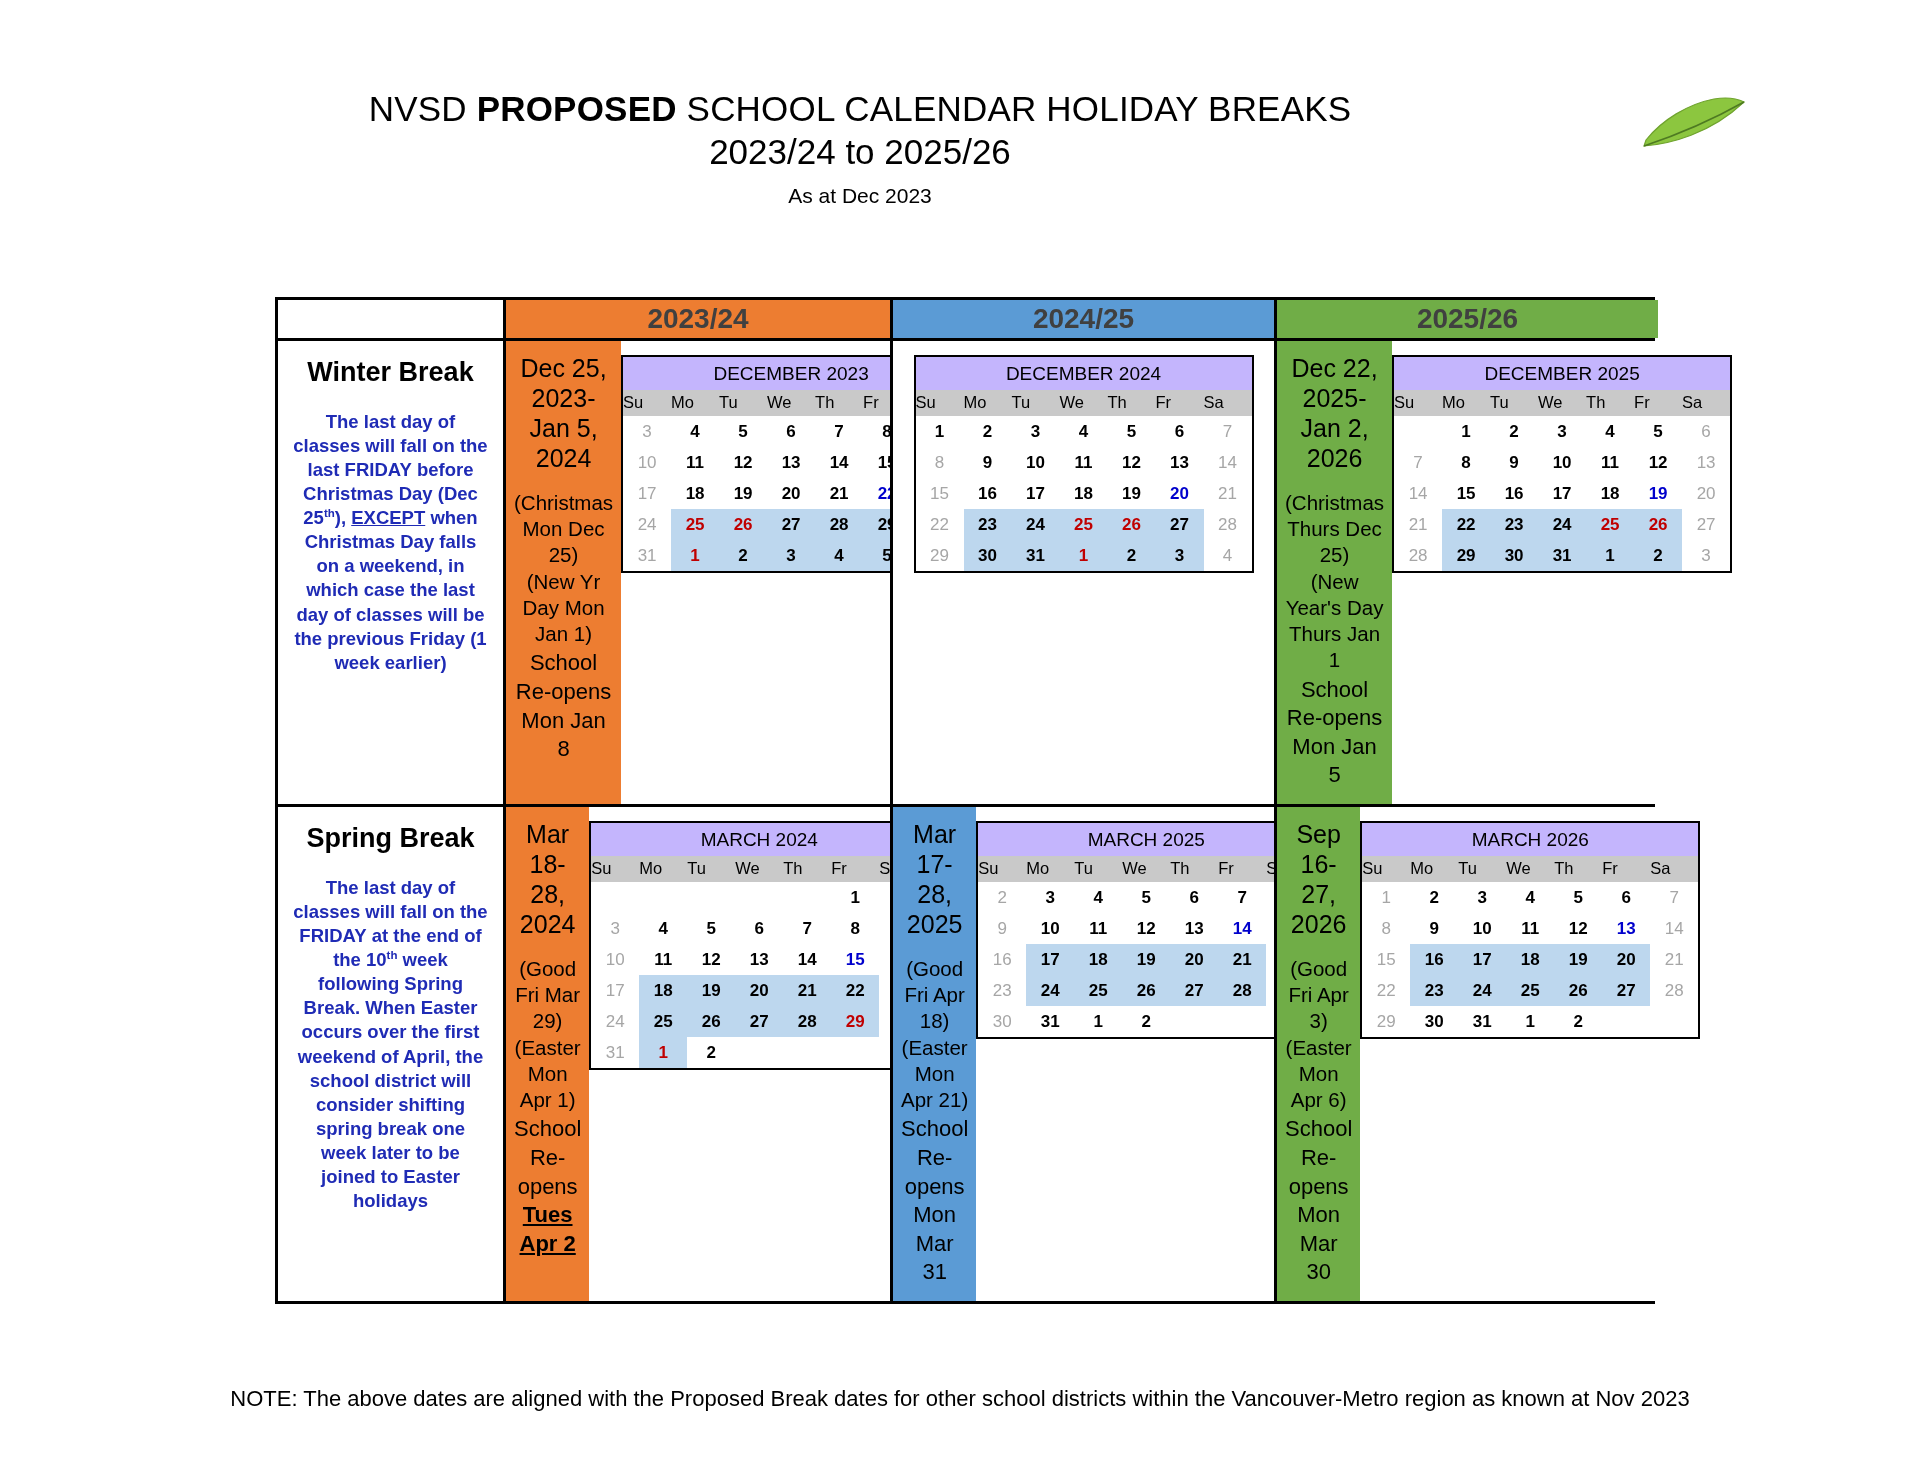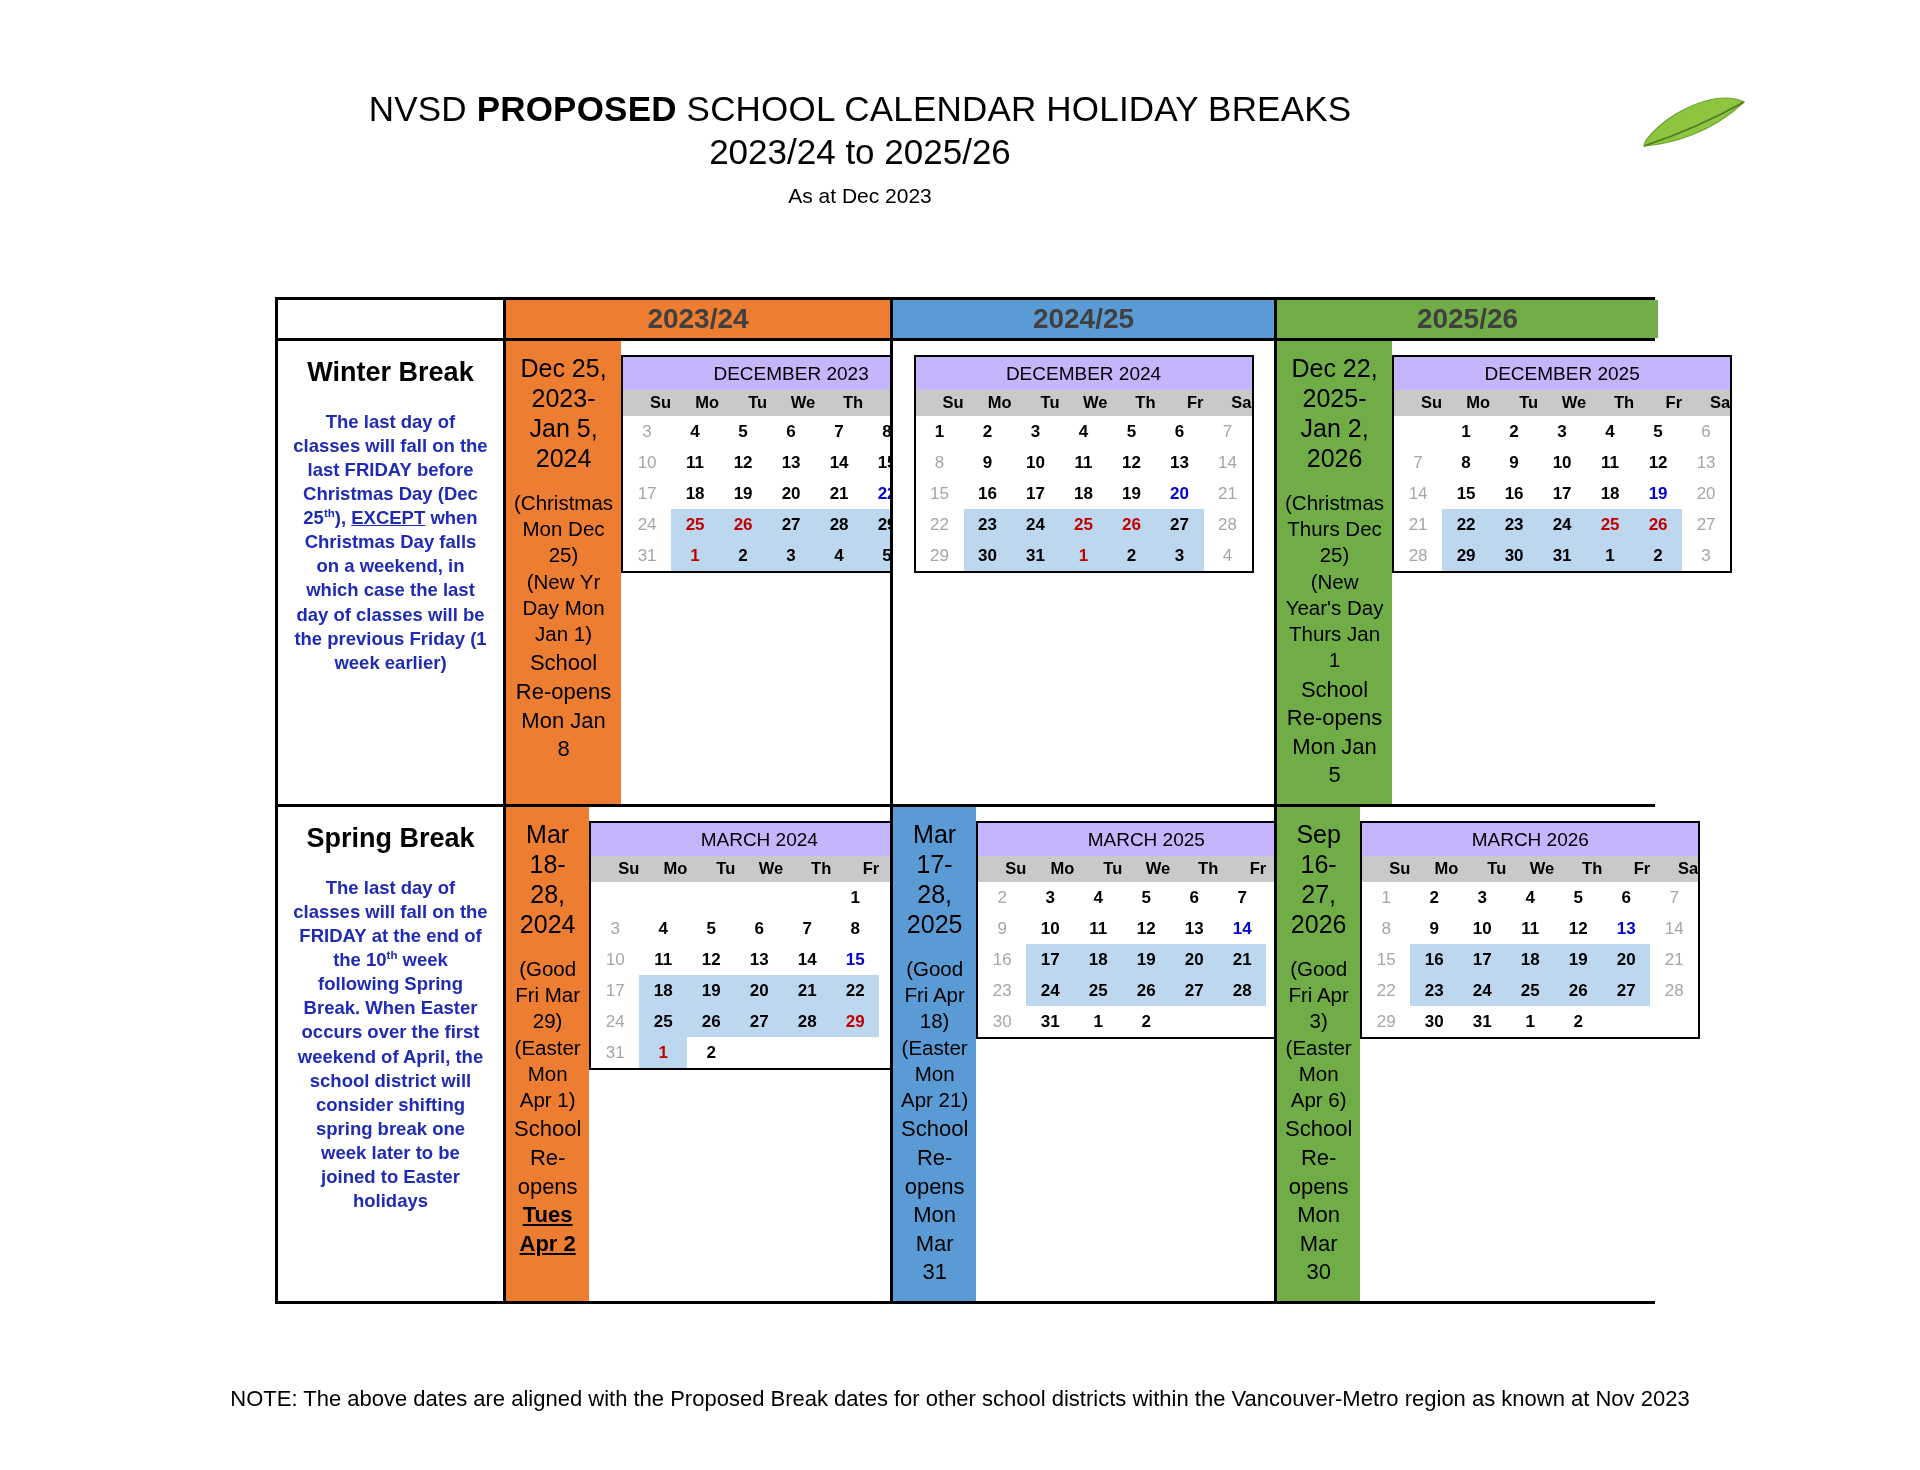--- a/index.html
+++ b/index.html
@@ -70,22 +70,22 @@
   .cal-area { flex: 1; background:#fff; display:flex; justify-content:center; padding-top: 14px; }
 
   
   .cal { width: 340px; border: 2px solid #000; background:#fff; height: fit-content; }
   .cal-title {
     text-align:center; font-size: 19px; font-weight: normal; color:#000;
     padding: 6px 0 5px 0; background:#c4b5fd;
   }
   .cal-grid { display:grid; grid-template-columns: repeat(7, 1fr); }
   .cal-dow {
-    background:#C9C9C9; color:#000; font-size:16.5px; text-align:right;
-    padding: 3px 0 4px 0; font-weight: 700;
+    background:#C9C9C9; color:#000; font-size:16.5px; text-align:left;
+    padding: 3px 0 4px 0; font-weight: 400;
   }
   .cal-cell {
     text-align:center; font-size: 17px; padding: 5.5px 0; color:#000; font-weight:600;
   }
   .cal-cell.dim { color:#A6A6A6; font-weight:500; }
   .cal-cell.red { color:#C00000; }
   .cal-cell.blueb { color:#0000CC; font-weight:bold; }
   .cal-cell.hl { background:#BDD7EE; }
 
   

